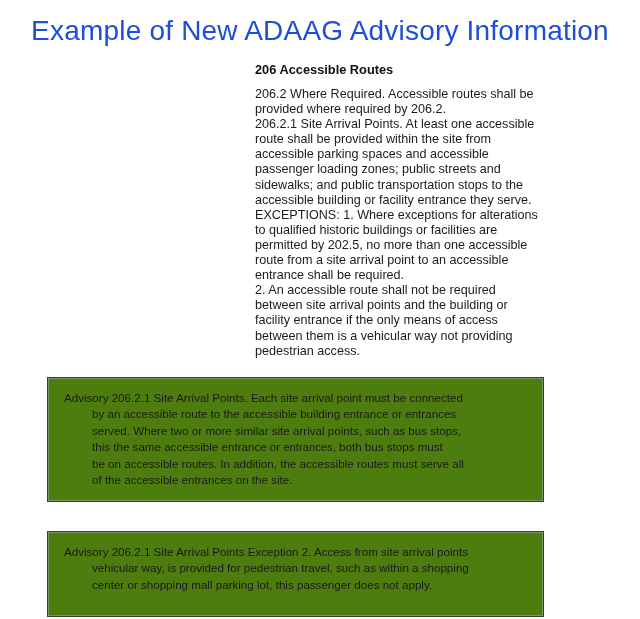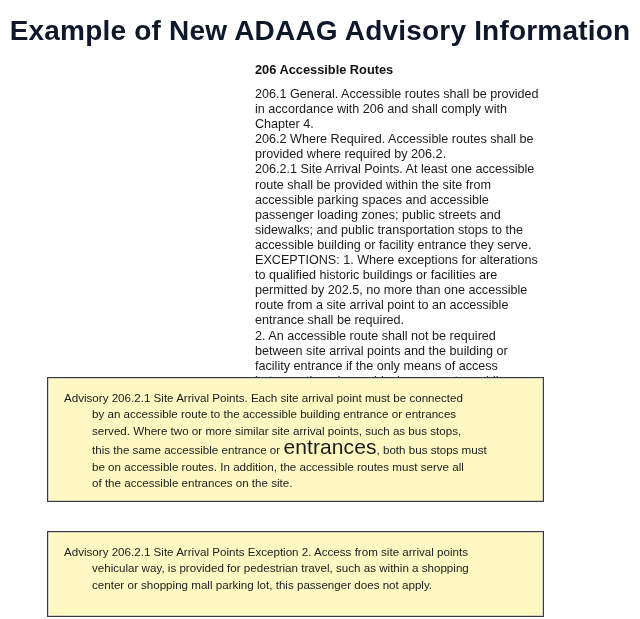--- a/index.html
+++ b/index.html
@@ -24,22 +24,22 @@
 
   
   .title {
     position: absolute;
     left: 0;
     top: 14px;
     width: 640px;
     text-align: center;
     font-size: 28px;
     line-height: 34px;
-    font-weight: 700;
-    color: #0f172a;
+    font-weight: 400;
+    color: #1d4ed8;
     letter-spacing: 0.2px;
     white-space: nowrap;
   }
 
   
   .body-block {
     position: absolute;
     left: 255px;
     top: 62px;
     width: 290px;
@@ -58,21 +58,21 @@
 
   .para {
     margin: 0;
     text-align: left;
   }
 
   
   .advisory-box {
     position: absolute;
     box-sizing: border-box;
-    background: #fef9c3;
+    background: #4d7c0f;
     border: 1.6px solid #3a3a42;
     box-shadow: 0 0 0 0.5px #a8abb5 inset;
   }
 
   #advisory-box-1 {
     left: 47px;
     top: 377px;
     width: 497px;
     height: 125px;
   }
@@ -88,21 +88,21 @@
   .advisory-text {
     margin: 0;
     padding: 12px 16px 8px 16px;
     font-size: 11.6px;
     line-height: 16.4px;
     color: #1b1b1b;
     text-indent: 0;
   }
 
   .big-word {
-    font-size: 21px;
+    font-size: 11px;
     letter-spacing: 0.1px;
     margin-top: 12px;
   }
 
   .line {
     display: block;
     white-space: nowrap;
   }
 
   .line.indent {
@@ -113,21 +113,20 @@
 <body>
 
 <div id="page">
 
   <div class="title">Example of New ADAAG Advisory Information</div>
 
   <div class="body-block">
 
     <div class="section-heading">206 Accessible Routes</div>
 
-    <p class="para">206.1 General. Accessible routes shall be provided in accordance with 206 and shall comply with Chapter 4.</p>
 
     <p class="para">206.2 Where Required. Accessible routes shall be provided where required by 206.2.</p>
 
     <p class="para">206.2.1 Site Arrival Points. At least one accessible route shall be provided within the site from accessible parking spaces and accessible passenger loading zones; public streets and sidewalks; and public transportation stops to the accessible building or facility entrance they serve.</p>
 
     <p class="para">EXCEPTIONS: 1. Where exceptions for alterations to qualified historic buildings or facilities are permitted by 202.5, no more than one accessible route from a site arrival point to an accessible entrance shall be required.</p>
 
     <p class="para">2. An accessible route shall not be required between site arrival points and the building or facility entrance if the only means of access between them is a vehicular way not providing pedestrian access.</p>
 
   </div>

